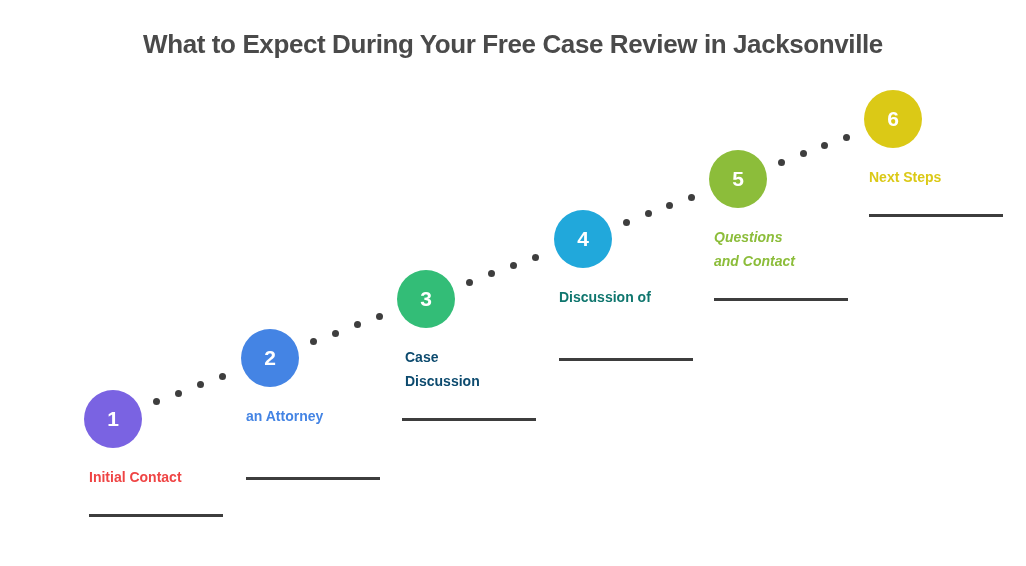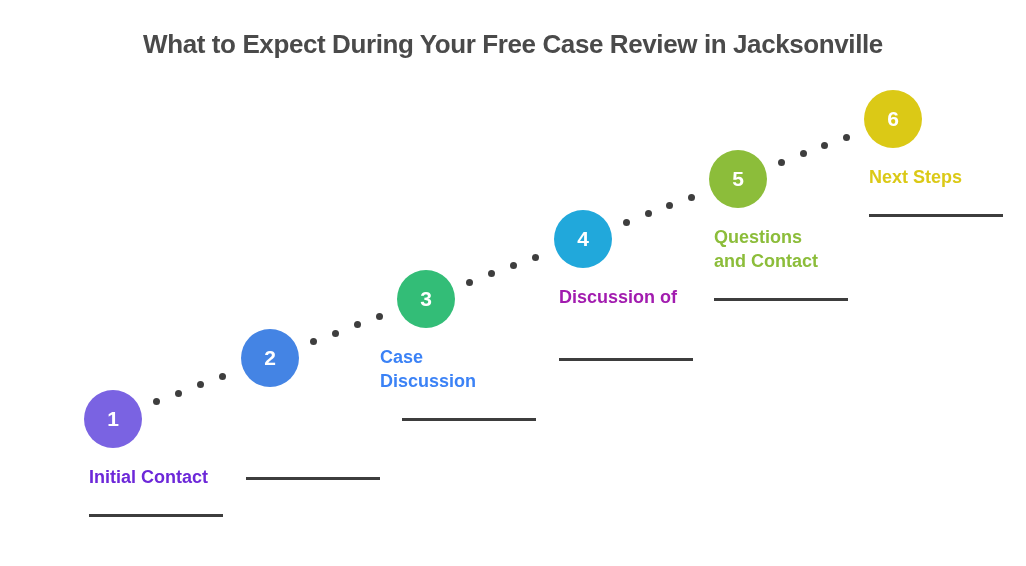--- a/index.html
+++ b/index.html
@@ -33,21 +33,21 @@
     position: absolute;
     border-radius: 50%;
     display: flex;
     align-items: center;
     justify-content: center;
     font-size: 21px;
     font-weight: bold;
   }
   .label {
     position: absolute;
-    font-size: 18px;
+    font-size: 14px;
     font-weight: bold;
     line-height: 24px;
     white-space: nowrap;
   }
   .underline {
     position: absolute;
   }
   .dot {
     position: absolute;
     border-radius: 50%;
@@ -75,49 +75,50 @@
       <div class="dot" style="left: 644.6px; top: 210.3px; width: 7px; height: 7px; background: rgb(62, 62, 62);"></div>
       <div class="dot" style="left: 666.3px; top: 201.9px; width: 7px; height: 7px; background: rgb(62, 62, 62);"></div>
       <div class="dot" style="left: 688px; top: 193.5px; width: 7px; height: 7px; background: rgb(62, 62, 62);"></div>
       <div class="dot" style="left: 777.9px; top: 158.7px; width: 7px; height: 7px; background: rgb(62, 62, 62);"></div>
       <div class="dot" style="left: 799.6px; top: 150.3px; width: 7px; height: 7px; background: rgb(62, 62, 62);"></div>
       <div class="dot" style="left: 821.3px; top: 141.9px; width: 7px; height: 7px; background: rgb(62, 62, 62);"></div>
       <div class="dot" style="left: 843px; top: 133.5px; width: 7px; height: 7px; background: rgb(62, 62, 62);"></div>
       <div class="circle" style="left: 84px; top: 390px; width: 58px; height: 58px; background: rgb(122, 99, 226); color: rgb(255, 255, 255);">
         <span>1</span>
       </div>
-      <div class="label" style="left: 89px; top: 465px; color: #6d28d9;">
+      <div class="label" style="left: 89px; top: 465px; color: #ef4444;">
         <div>Initial Contact</div>
       </div>
       <div class="underline" style="left: 89px; top: 514px; width: 134px; height: 3px; background: rgb(61, 61, 61);"></div>
       <div class="circle" style="left: 241px; top: 329px; width: 58px; height: 58px; background: rgb(68, 132, 228); color: rgb(255, 255, 255);">
         <span>2</span>
       </div>
       <div class="label" style="left: 246px; top: 404px; color: rgb(68, 132, 228);">
+        <div>an Attorney</div>
       </div>
       <div class="underline" style="left: 246px; top: 477px; width: 134px; height: 3px; background: rgb(61, 61, 61);"></div>
       <div class="circle" style="left: 397px; top: 270px; width: 58px; height: 58px; background: rgb(51, 189, 119); color: rgb(255, 255, 255);">
         <span>3</span>
       </div>
-      <div class="label" style="left: 380px; top: 345px; color: #3b82f6;">
+      <div class="label" style="left: 405px; top: 345px; color: #0c4a6e;">
         <div>Case</div>
         <div>Discussion</div>
       </div>
       <div class="underline" style="left: 402px; top: 418px; width: 134px; height: 3px; background: rgb(61, 61, 61);"></div>
       <div class="circle" style="left: 554px; top: 210px; width: 58px; height: 58px; background: rgb(33, 168, 219); color: rgb(255, 255, 255);">
         <span>4</span>
       </div>
-      <div class="label" style="left: 559px; top: 285px; color: #a21caf;">
+      <div class="label" style="left: 559px; top: 285px; color: #0f766e;">
         <div>Discussion of</div>
       </div>
       <div class="underline" style="left: 559px; top: 358px; width: 134px; height: 3px; background: rgb(61, 61, 61);"></div>
       <div class="circle" style="left: 709px; top: 150px; width: 58px; height: 58px; background: rgb(140, 189, 58); color: rgb(255, 255, 255);">
         <span>5</span>
       </div>
-      <div class="label" style="left: 714px; top: 225px; color: rgb(140, 189, 58);">
+      <div class="label" style="left: 714px; top: 225px; color: rgb(140, 189, 58); font-style: italic;">
         <div>Questions</div>
         <div>and Contact</div>
       </div>
       <div class="underline" style="left: 714px; top: 298px; width: 134px; height: 3px; background: rgb(61, 61, 61);"></div>
       <div class="circle" style="left: 864px; top: 90px; width: 58px; height: 58px; background: rgb(219, 201, 22); color: rgb(255, 255, 255);">
         <span>6</span>
       </div>
       <div class="label" style="left: 869px; top: 165px; color: rgb(219, 201, 22);">
         <div>Next Steps</div>
       </div>

